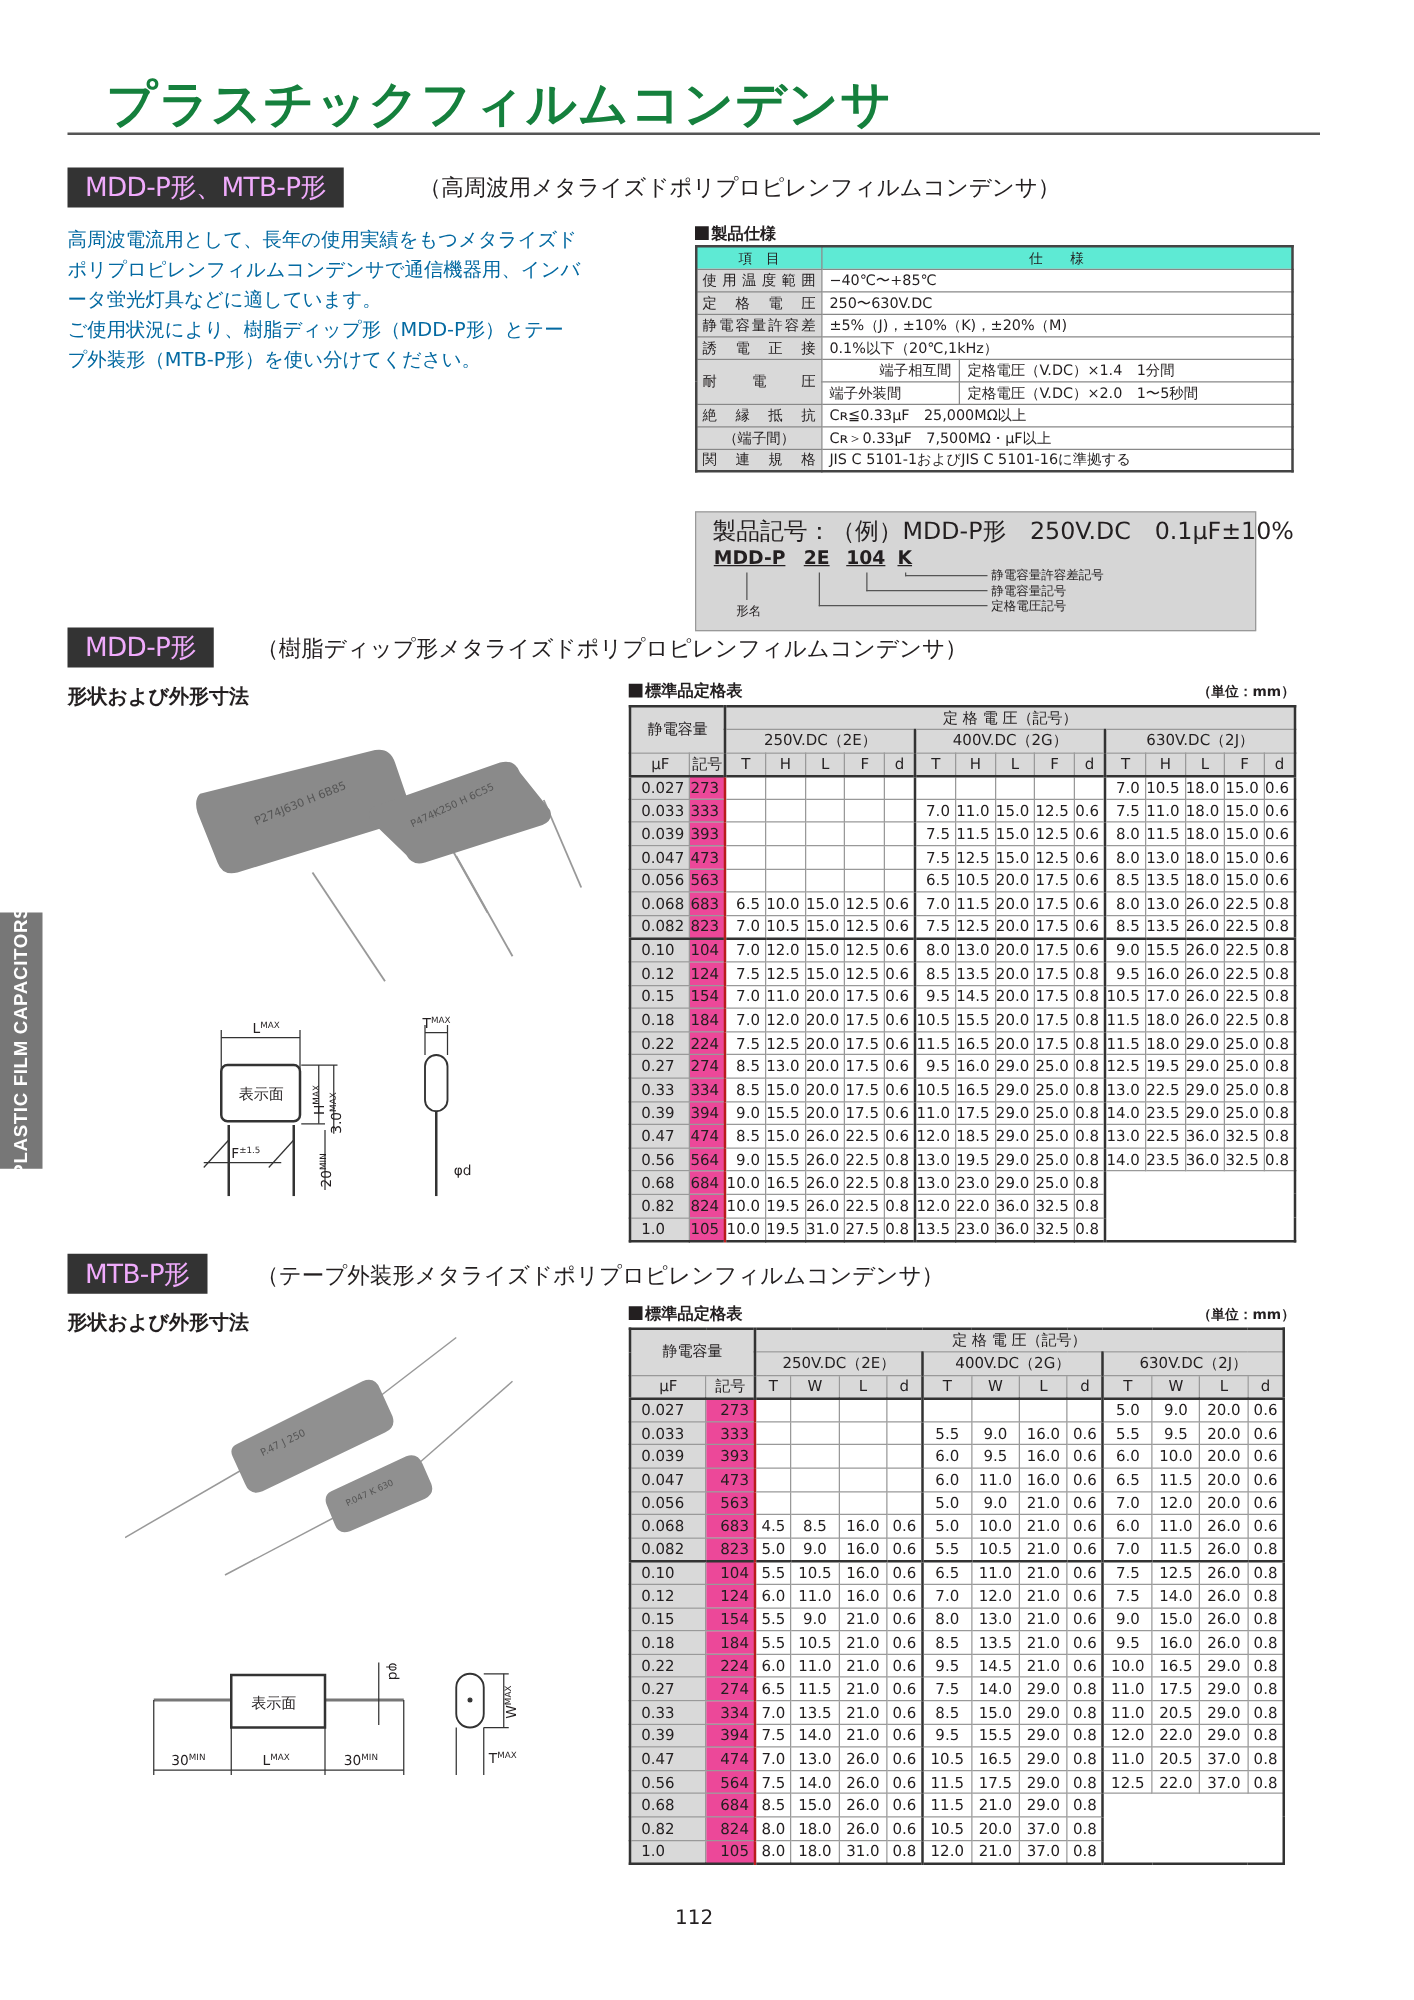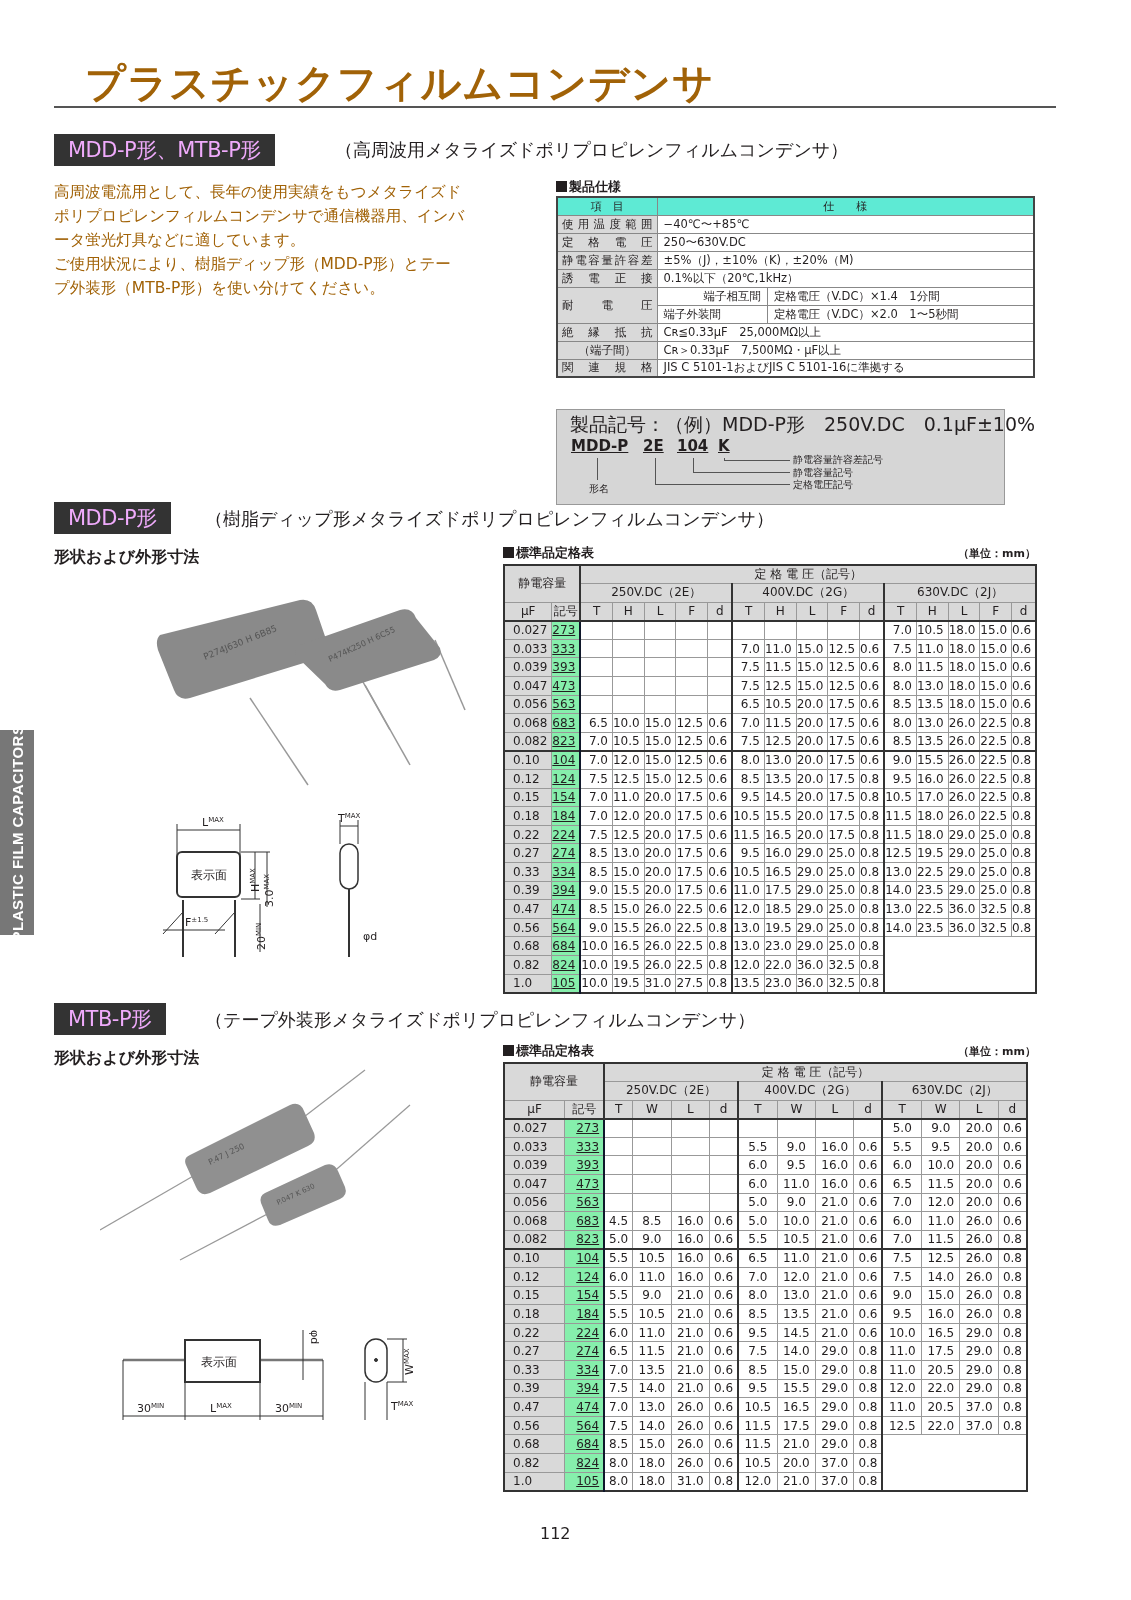--- a/index.html
+++ b/index.html
@@ -1,26 +1,26 @@
 <!DOCTYPE html>
 <html><head>
 <meta charset="utf-8">
 <style>
   * { box-sizing: border-box; margin: 0; padding: 0; }
   html, body { width: 1131px; height: 1600px; background: #fff; overflow: hidden; }
   body { position: relative; font-family: "DejaVu Sans", sans-serif; color: #231f20; }
   .abs { position: absolute; }
 
-  .page-title { left: 85px; top: 56px; font-size: 40px; font-weight: bold; letter-spacing: 1px; color: #a16207; }
+  .page-title { left: 85px; top: 56px; font-size: 40px; font-weight: bold; letter-spacing: 1px; color: #15803d; }
   .title-rule { left: 54px; top: 106px; width: 1002px; height: 2px; background: #555; }
 
   .sec-tag { background: #333; color: #f0abfc; font-size: 21px; padding: 3px 14px 3px 14px; height: 32px; line-height: 26px; letter-spacing: -0.5px; }
   .sec-sub { font-size: 18px; color: #231f20; }
 
-  .intro { left: 54px; top: 180px; width: 460px; font-size: 15.5px; line-height: 24px; color: #a16207; }
+  .intro { left: 54px; top: 180px; width: 460px; font-size: 15.5px; line-height: 24px; color: #0369a1; }
 
   .blk-title { font-size: 13px; font-weight: bold; }
   .blk-title .sq { display: inline-block; width: 11px; height: 11px; background: #231f20; margin-right: 2px; vertical-align: -1px; }
 
   table { border-collapse: collapse; }
   .spec { left: 568px; top: 200px; width: 479px; border: 2px solid #444; font-size: 11.5px; }
   .spec td { border: 1px solid #888; height: 18px; padding: 0 6px; white-space: nowrap; }
   .spec td.k { background: #d9d9d9; width: 100px; letter-spacing: 0; text-align: justify; text-align-last: justify; padding: 0 4px; }
   .spec td.kc { text-align: center; text-align-last: center; }
   .spec th { background: #5eead4; border: 1px solid #888; height: 18px; font-weight: normal; font-size: 11px; }
@@ -31,21 +31,21 @@
   .code-note { font-size: 10px; white-space: nowrap; }
   .code-line { background: #555; }
 
   .subhead { font-size: 16px; font-weight: bold; }
   .unit { font-size: 11px; font-weight: bold; }
 
   .rt { border: 2px solid #333; font-size: 12px; }
   .rt td, .rt th { border: 1px solid #999; height: 18.6px; text-align: right; padding: 0 4px 0 0; font-weight: normal; white-space: nowrap; }
   .rt th { background: #d9d9d9; text-align: center; padding: 0; }
   .rt td.uf { background: #d9d9d9; text-align: left; padding-left: 8px; }
-  .rt td.cd { background: #86efac; text-align: right; border-right: 2px solid #0f172a; text-decoration: underline; }
+  .rt td.cd { background: #ec4899; text-align: right; border-right: 2px solid #b91c1c; }
   .rt .gl { border-left: 2px solid #333; }
   .rt tr.sep td { border-top: 2px solid #333; }
   .rt td.empty { border: none; background: #fff; }
   .rt2 td { text-align: center; padding: 0; }
   .rt2 td.uf { text-align: left; padding-left: 8px; }
   .rt2 td.cd { text-align: right; padding-right: 4px; }
 
   .side-tab { left: 0; top: 730px; width: 34px; height: 205px; background: #777; }
   .side-tab span { position: absolute; left: 50%; top: 50%; transform: translate(-50%,-50%) rotate(-90deg); color: #fff; font-size: 15px; white-space: nowrap; font-family: "Liberation Sans", sans-serif; font-weight: bold; letter-spacing: 0.5px; }
 

